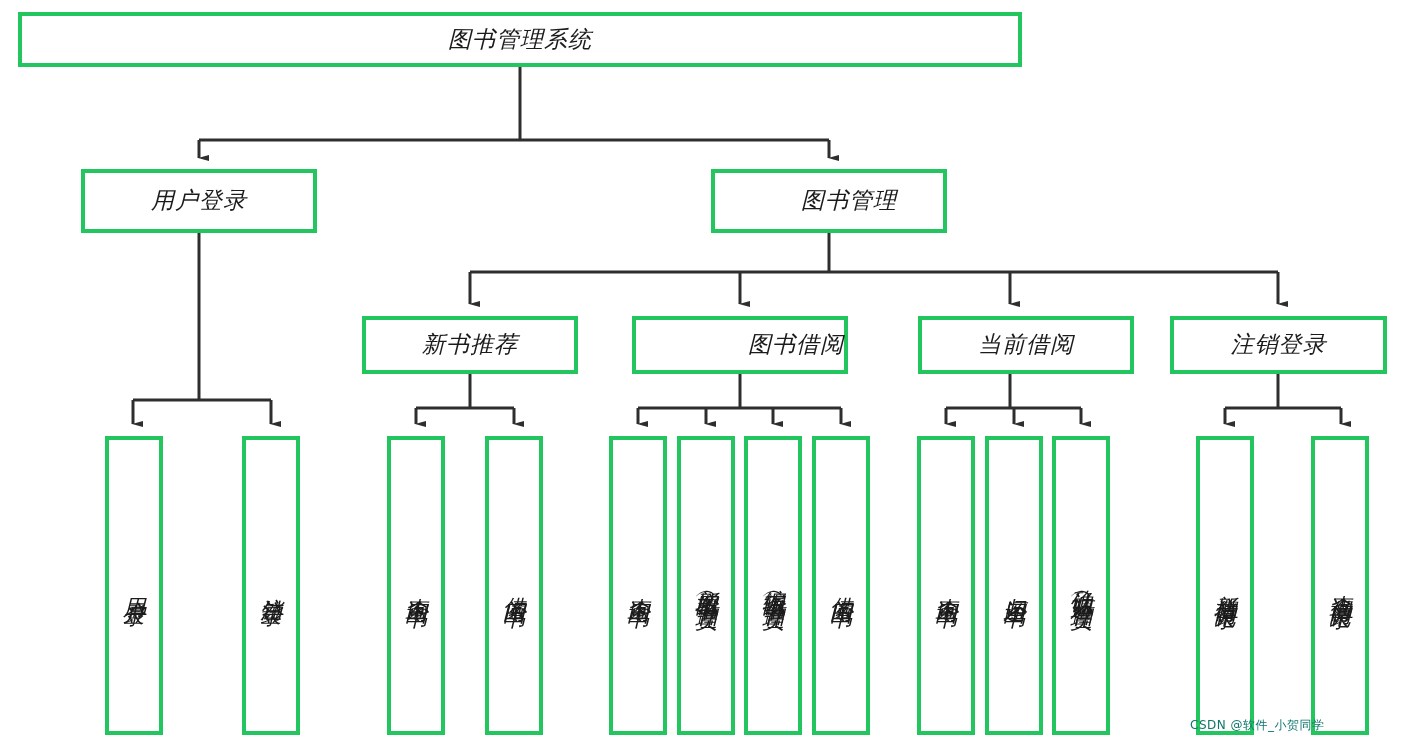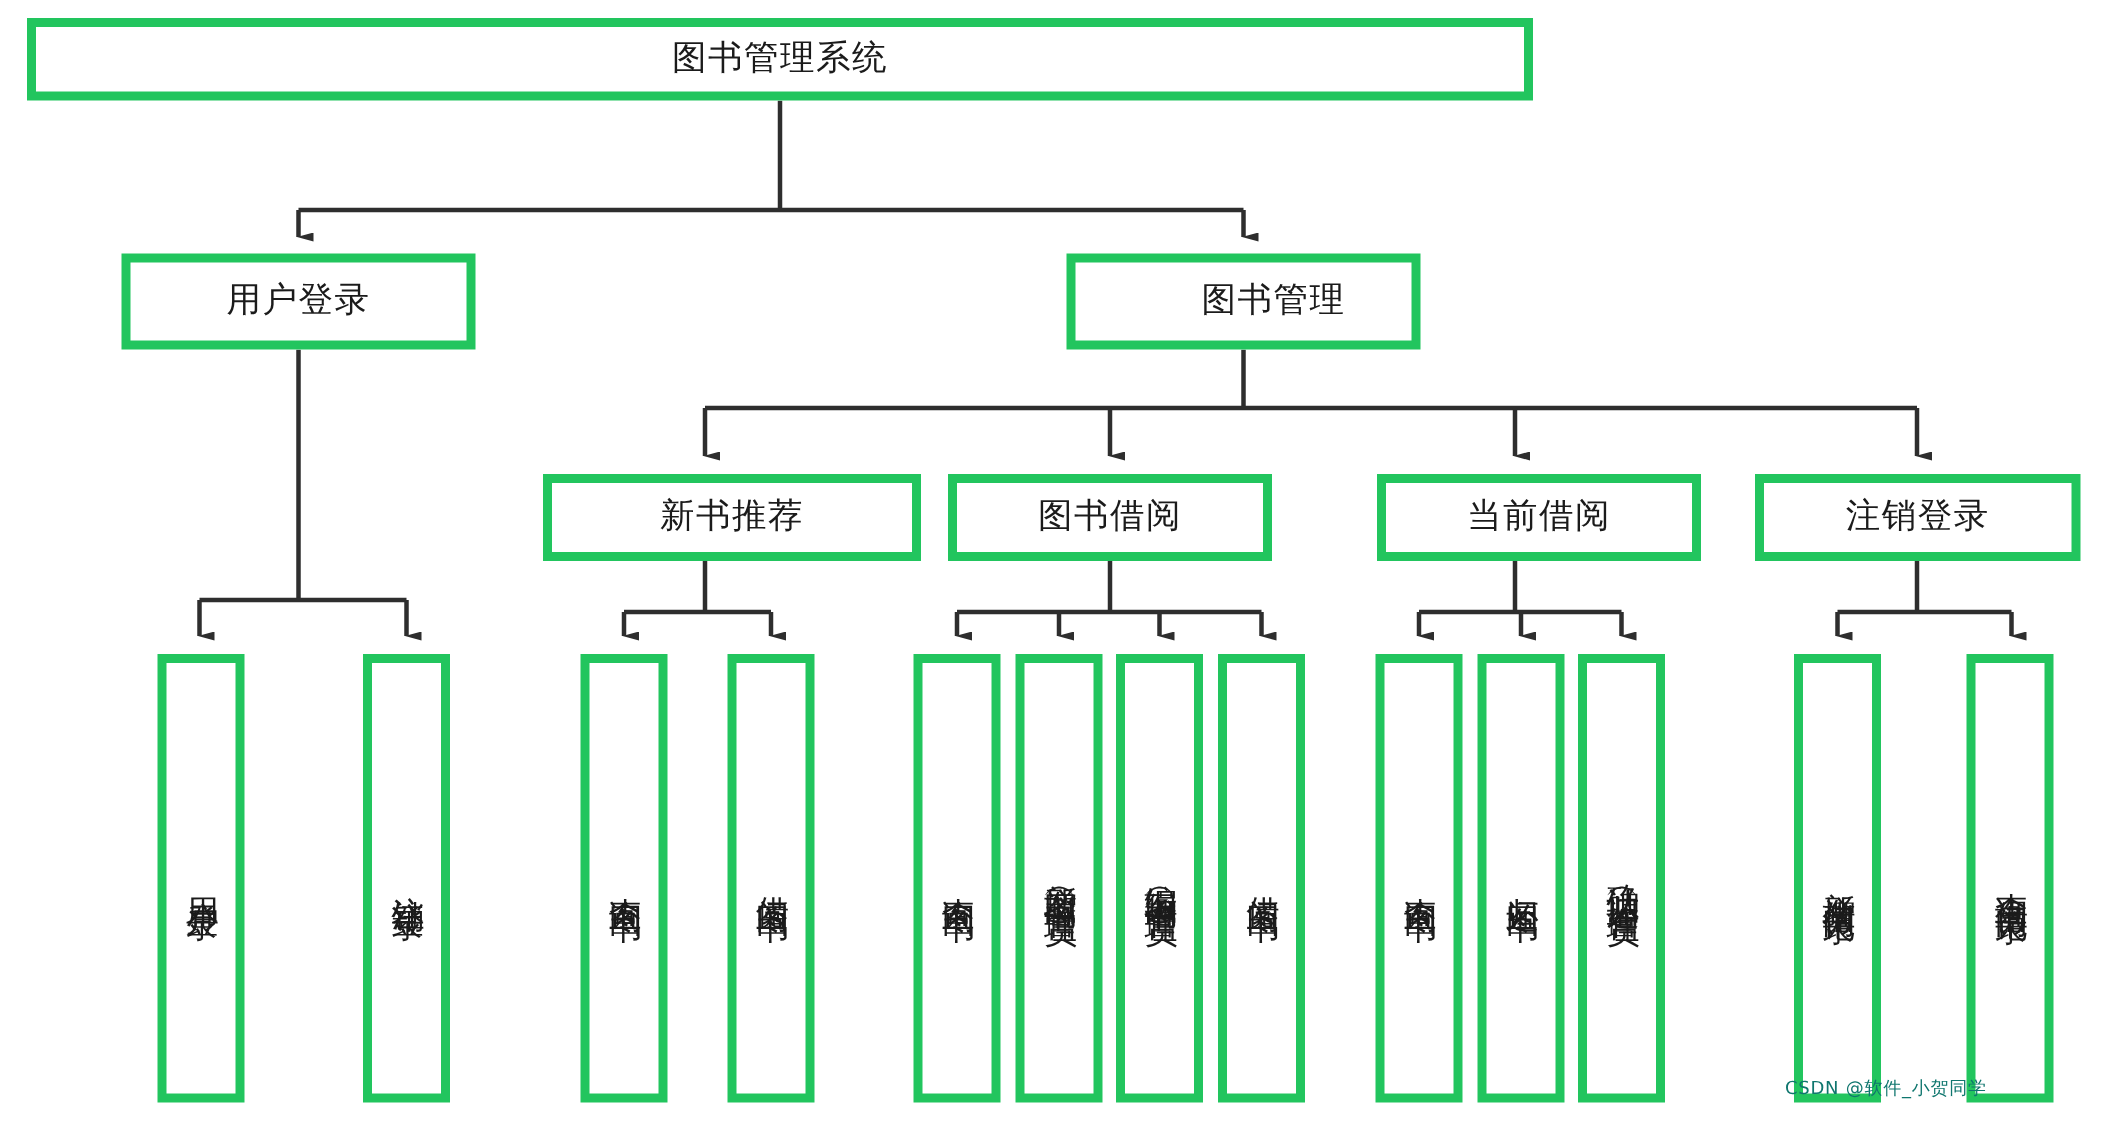--- a/index.html
+++ b/index.html
@@ -22,25 +22,26 @@
     left: 0;
     top: 0;
     width: 1405px;
     height: 747px;
     pointer-events: none;
   }
   .node {
     position: absolute;
     box-sizing: border-box;
     background: #ffffff;
-    border: 6px solid #22c55e;
+    border: 4px solid #22c55e;
     display: flex;
     align-items: center;
     justify-content: center;
     color: #1b1b1b;
+    font-style: italic;
   }
   .node.horiz {
     font-size: 23px;
     line-height: 1.1;
     letter-spacing: 1px;
   }
   .node.vert {
     writing-mode: vertical-rl;
     text-orientation: upright;
     font-size: 22px;
@@ -121,24 +122,24 @@
     <span>图书管理系统</span>
   </div>
 
   <div class="node horiz" style="left:81px; top:169px; width:236px; height:64px;">
     <span>用户登录</span>
   </div>
   <div class="node horiz" style="left:711px; top:169px; width:236px; height:64px;padding-left:40px;">
     <span>图书管理</span>
   </div>
 
-  <div class="node horiz" style="left:362px; top:316px; width:252px; height:58px;">
+  <div class="node horiz" style="left:362px; top:316px; width:216px; height:58px;">
     <span>新书推荐</span>
   </div>
-  <div class="node horiz" style="left:632px; top:316px; width:216px; height:58px;">
+  <div class="node horiz" style="left:632px; top:316px; width:216px; height:58px;justify-content:flex-end;">
     <span>图书借阅</span>
   </div>
   <div class="node horiz" style="left:902px; top:316px; width:216px; height:58px;margin-left:16px;">
     <span>当前借阅</span>
   </div>
   <div class="node horiz" style="left:1170px; top:316px; width:217px; height:58px;">
     <span>注销登录</span>
   </div>
 
   <div class="node vert" style="left:105px; top:436px; width:58px; height:299px;">

